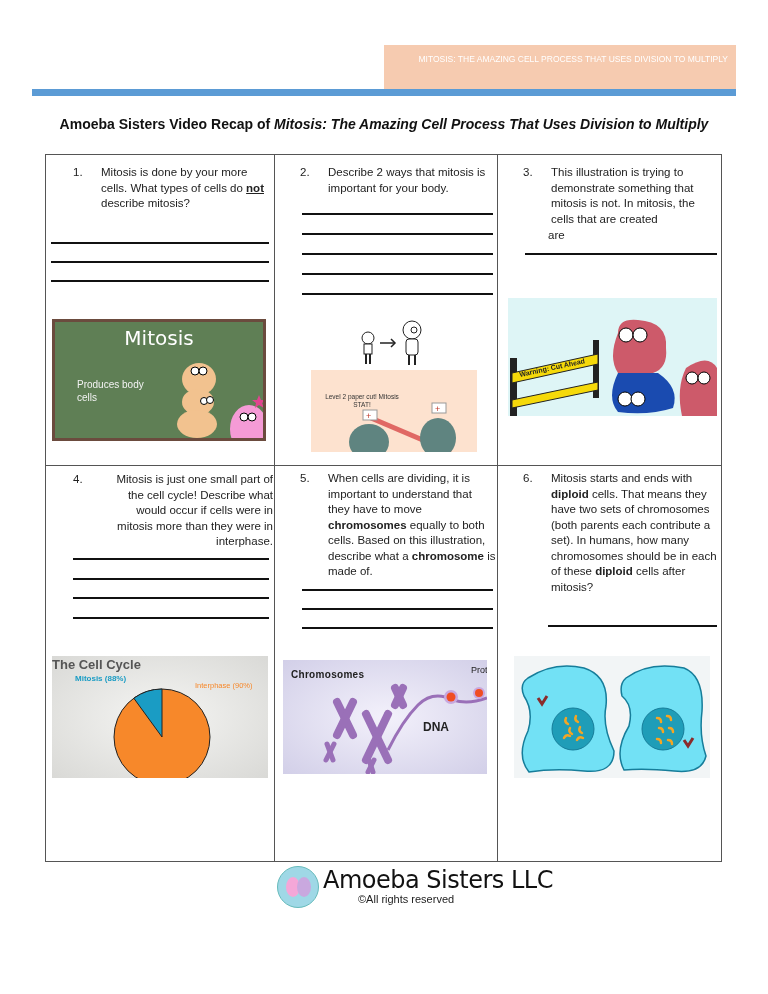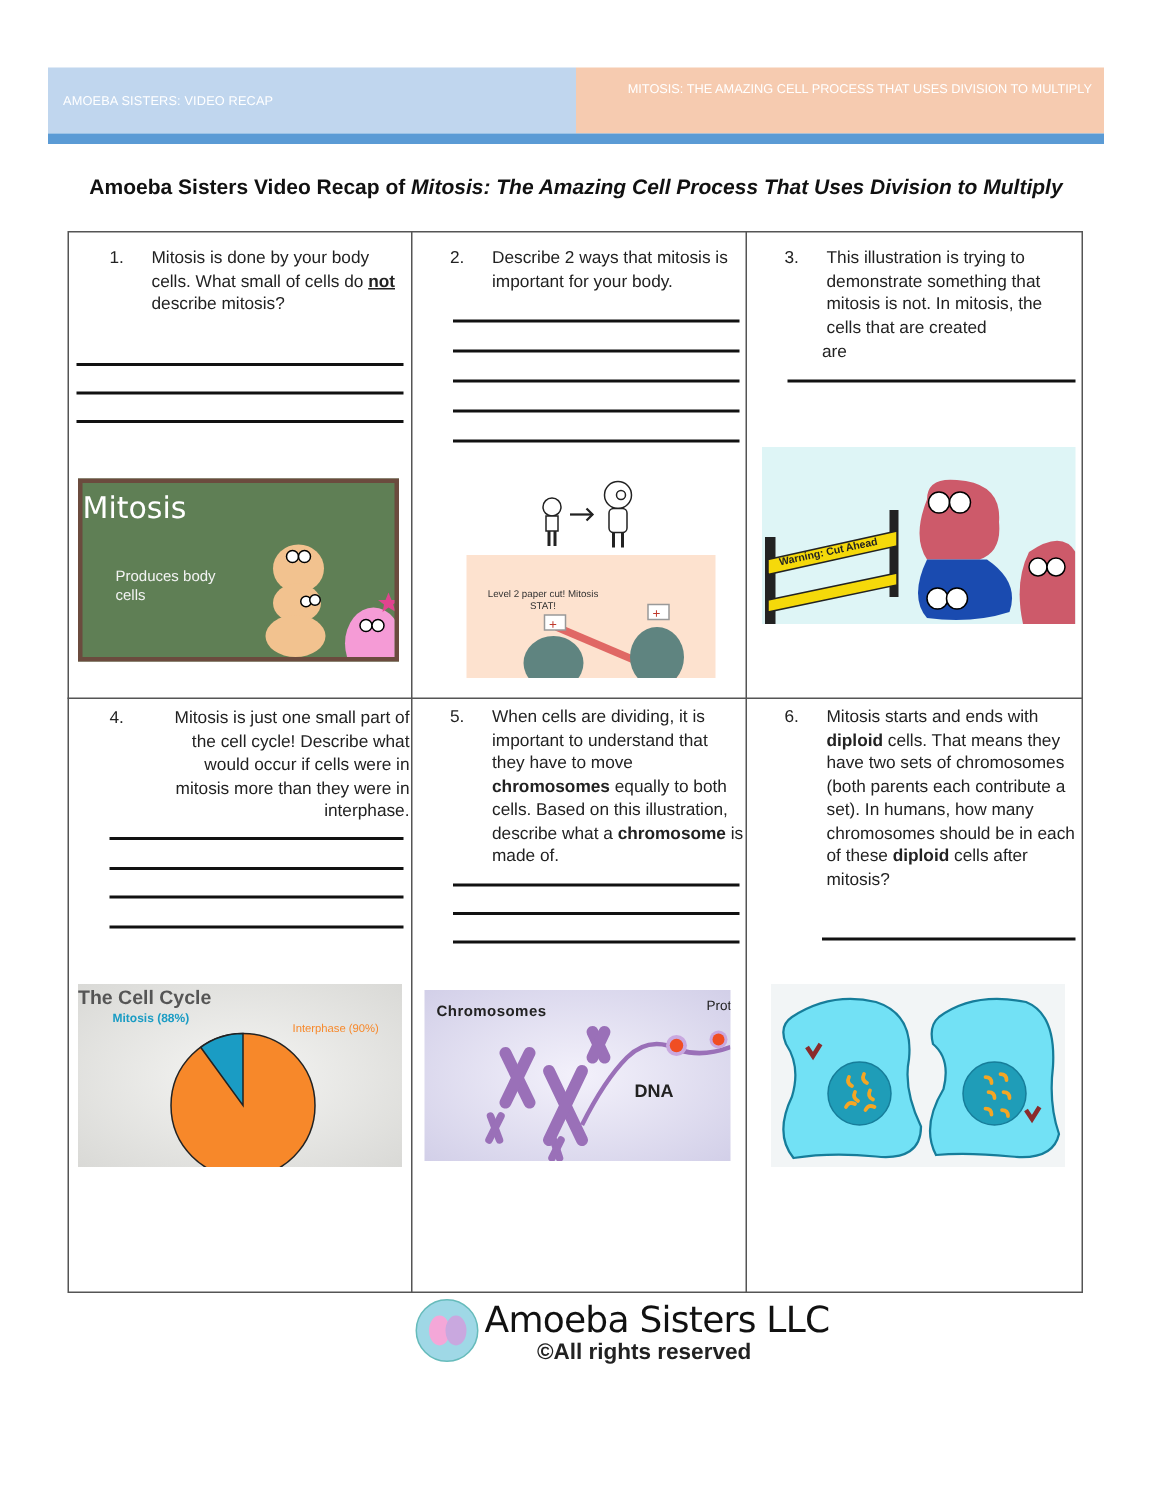--- a/index.html
+++ b/index.html
@@ -15,52 +15,49 @@
   .grid { position:absolute; left:45px; top:154px; width:677px; height:708px; border:1px solid #555; box-sizing:border-box; }
   .vline { position:absolute; top:154px; width:1px; height:708px; background:#555; }
   .hline { position:absolute; left:45px; top:465px; width:677px; height:1px; background:#555; }
   .q { position:absolute; font-size:11.5px; line-height:15.5px; color:#222; }
   .q .num { position:absolute; left:0; top:0; }
   .q .txt { position:absolute; left:28px; top:0; }
   .ans { position:absolute; height:2px; background:#111; }
   .img { position:absolute; overflow:hidden; }
   .footer-logo { position:absolute; left:277px; top:866px; width:40px; height:40px; border-radius:50%; background:#9fd8e6; border:1px solid #6bb; }
   .footer-brand { position:absolute; left:323px; top:866px; font-size:24px; color:#111; font-family:"DejaVu Sans", sans-serif; letter-spacing:-0.5px; }
-  .footer-rights { position:absolute; left:358px; top:893px; font-size:15px; color:#222;font-weight:bold; }
+  .footer-rights { position:absolute; left:358px; top:893px; font-size:11px; color:#222; }
 </style>
 </head>
 <body>
 
 <div class="hdr">
-  <div class="hdr-left">
-    <span>AMOEBA SISTERS: VIDEO RECAP</span>
-  </div>
   <div class="hdr-right">
     <span>MITOSIS: THE AMAZING CELL PROCESS THAT USES DIVISION TO MULTIPLY</span>
   </div>
 </div>
 <div class="hdr-stripe"></div>
 
 <div class="title"><span>Amoeba Sisters Video Recap of </span><i>Mitosis: The Amazing Cell Process That Uses Division to Multiply</i></div>
 
 <div class="grid"></div>
 <div class="vline" style="left:274px;"></div>
 <div class="vline" style="left:497px;"></div>
 <div class="hline"></div>
 
 <div class="q" style="left:73px; top:165px; width:200px;">
   <span class="num">1.</span>
-  <span class="txt" style="width:172px;"><span>Mitosis is done by your body cells.  What small of cells do </span><b style="text-decoration:underline;">not</b><span> describe mitosis?</span></span>
+  <span class="txt" style="width:172px;"><span>Mitosis is done by your more cells.  What types of cells do </span><b style="text-decoration:underline;">not</b><span> describe mitosis?</span></span>
 </div>
 <div class="ans" style="left:51px; top:242px; width:218px;"></div>
 <div class="ans" style="left:51px; top:261px; width:218px;"></div>
 <div class="ans" style="left:51px; top:280px; width:218px;"></div>
 
 <div class="img" style="left:52px; top:319px; width:214px; height:122px; background:#5f7f55; border:3px solid #6b4b3e; box-sizing:border-box;">
-  <div style="position:absolute; left:0; width:100%; top:4px; text-align:left; color:#fff; font-size:20px; font-family:'DejaVu Sans',sans-serif;">Mitosis</div>
+  <div style="position:absolute; left:0; width:100%; top:4px; text-align:center; color:#fff; font-size:20px; font-family:'DejaVu Sans',sans-serif;">Mitosis</div>
   <div style="position:absolute; left:22px; top:56px; width:70px; color:#f3f3f3; font-size:10px; line-height:13px;">Produces body cells</div>
   <svg width="214" height="122" style="position:absolute; left:-3px; top:-3px;">
     <ellipse cx="147" cy="60" rx="17" ry="16" fill="#f2c28f"></ellipse>
     <ellipse cx="146" cy="83" rx="16" ry="13" fill="#f2c28f"></ellipse>
     <ellipse cx="145" cy="105" rx="20" ry="14" fill="#f2c28f"></ellipse>
     <circle cx="143" cy="52" r="4" fill="#fff" stroke="#000"></circle>
       <circle cx="151" cy="52" r="4" fill="#fff" stroke="#000"></circle>
     <circle cx="152" cy="82" r="3.5" fill="#fff" stroke="#000"></circle>
       <circle cx="158" cy="81" r="3.5" fill="#fff" stroke="#000"></circle>
     <ellipse cx="197" cy="110" rx="19" ry="24" fill="#f59bd6"></ellipse>

